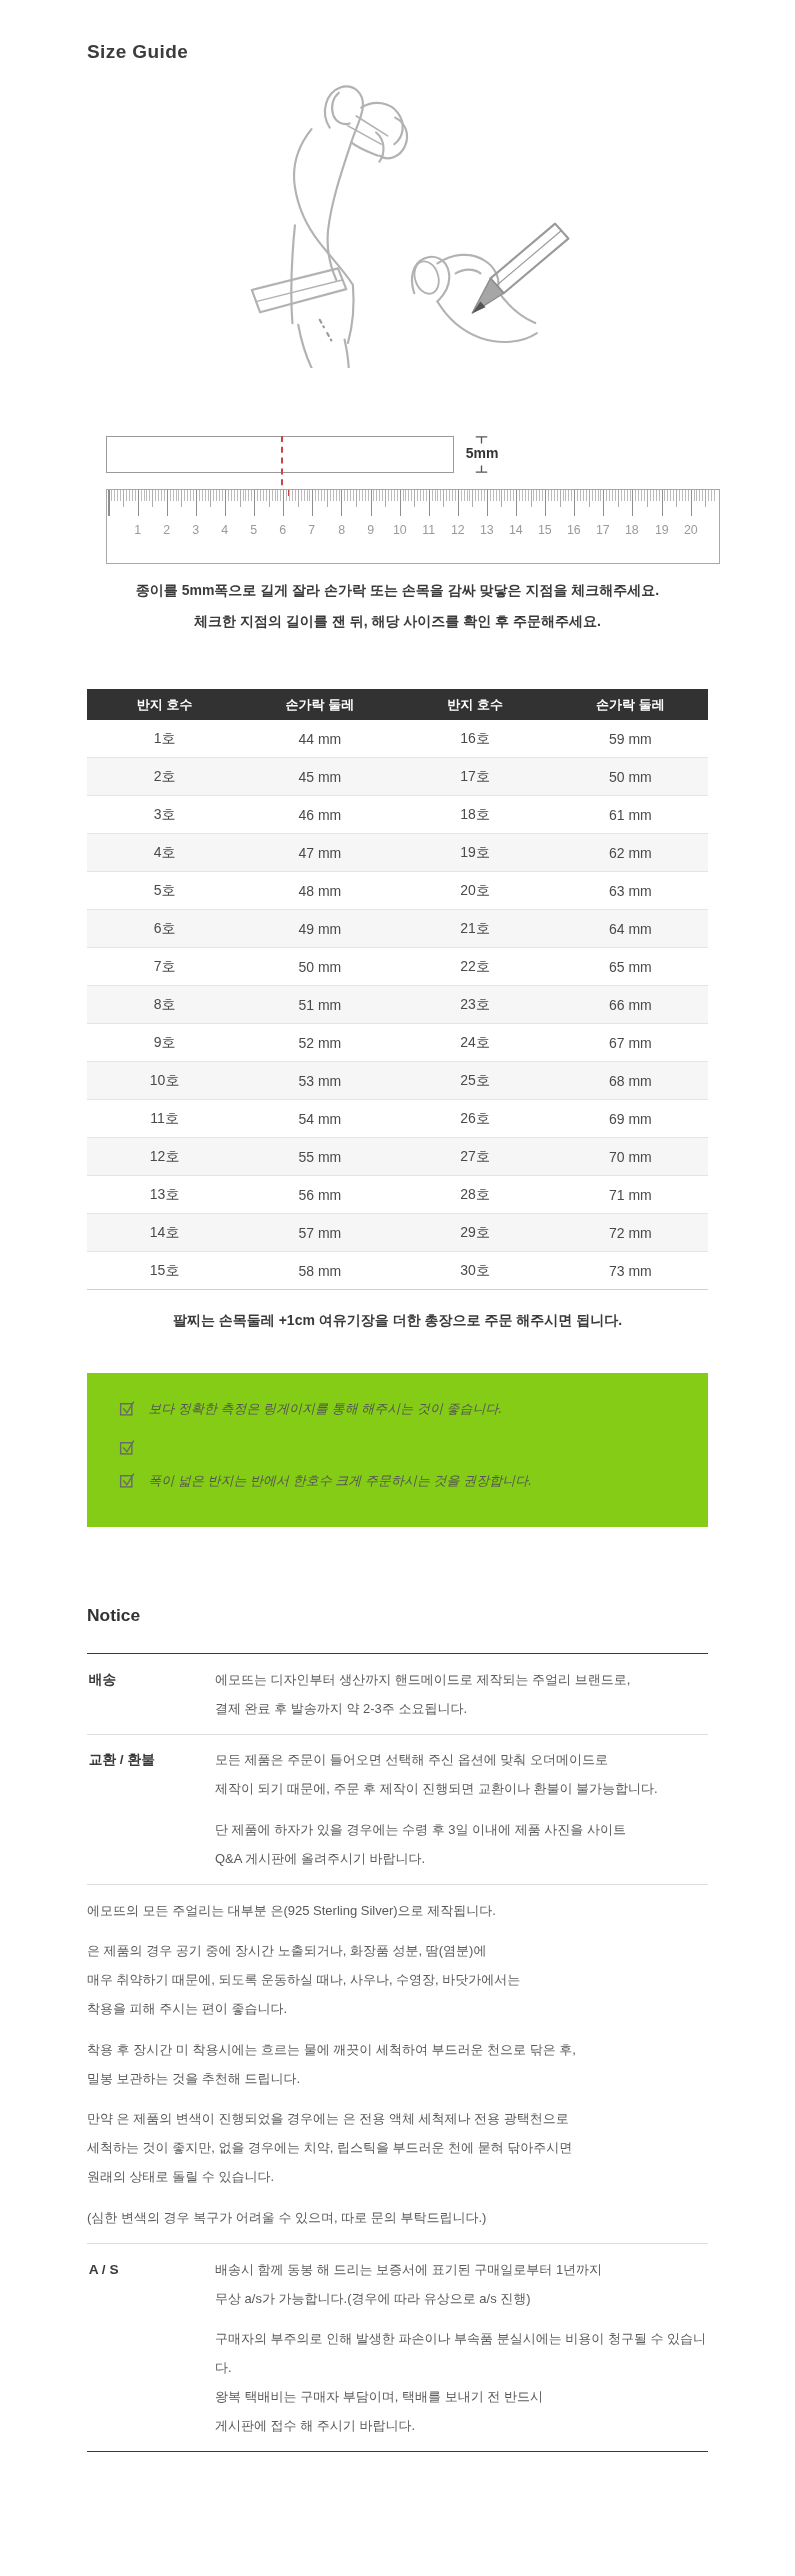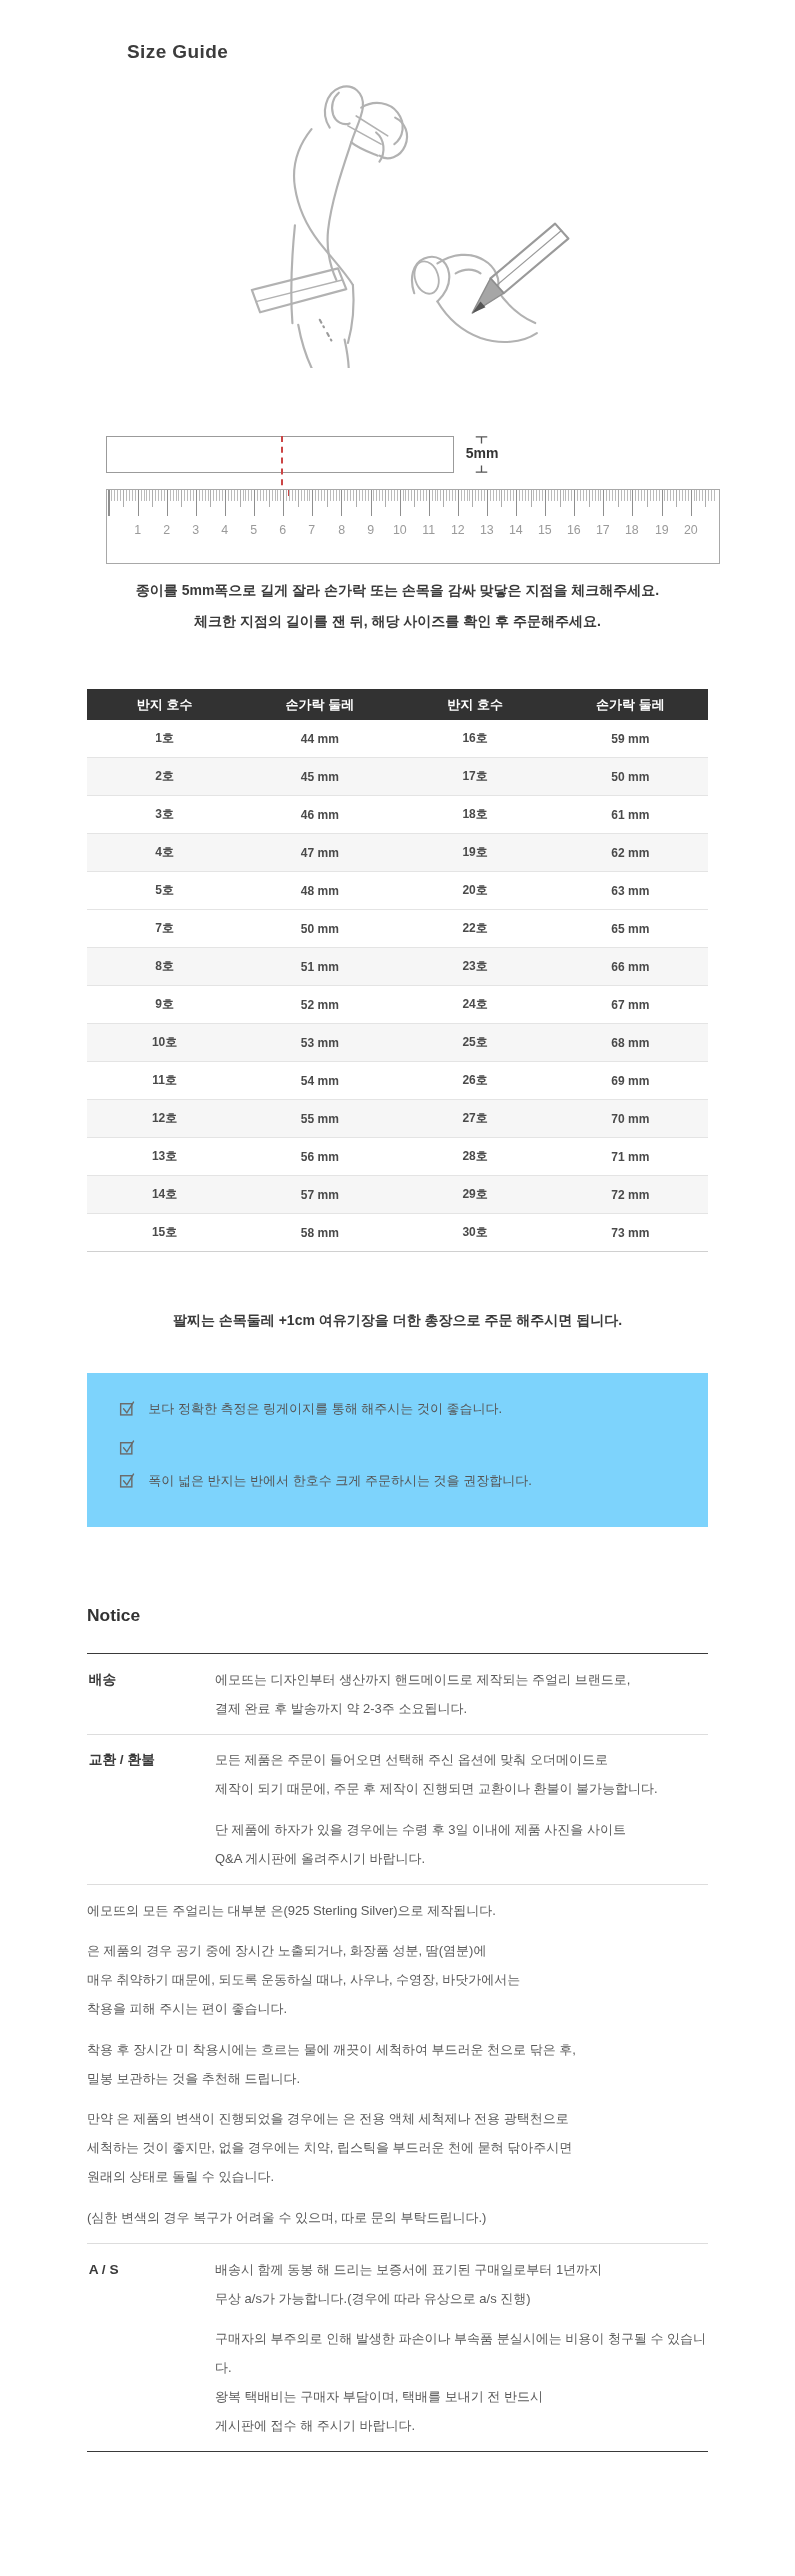--- a/index.html
+++ b/index.html
@@ -1,20 +1,20 @@
 <!DOCTYPE html>
 <html style="font-size:13.3px"><head>
 <meta charset="utf-8">
 <style>
   html,body{margin:0;padding:0;background:#fff;}
   body{width:795px;height:2576px;position:relative;font-family:"Liberation Sans","DejaVu Sans",sans-serif;color:#3a3a3a;}
   .abs{position:absolute;}
 
   
-  .page-title{left:87px;top:41px;font-size:19px;font-weight:600;letter-spacing:0.4px;color:#3c3c3c;margin-left:40px;}
+  .page-title{left:87px;top:41px;font-size:19px;font-weight:600;letter-spacing:0.4px;color:#3c3c3c;}
 
   
   .illus{left:222px;top:76px;width:348px;height:292px;}
 
   
   .measure{left:100px;top:414px;width:621px;height:166px;}
   .strip{position:absolute;left:5.8px;top:22.4px;width:348px;height:37px;border:1.7px solid #9b9b9b;background:#fff;box-sizing:border-box;}
   .cutline{position:absolute;left:181px;top:22.4px;height:60px;width:0;border-left:2.5px dashed #cb4444;}
   .dim{position:absolute;left:369px;top:22.4px;width:25px;height:37px;}
   .dim svg{display:block;}
@@ -29,27 +29,27 @@
   
   .instructions{left:87px;top:575px;width:621px;text-align:center;font-size:14px;font-weight:600;color:#3a3a3a;line-height:31px;}
 
   
   .size-table{left:87px;top:689px;width:621px;}
   .thead{display:flex;height:31px;background:#323232;color:#fff;font-size:13px;font-weight:600;}
   .thead .hcell{flex:1;text-align:center;line-height:31px;}
   .trow{display:flex;height:38px;box-sizing:border-box;border-bottom:0.8px solid #e4e4e4;background:#fff;align-items:center;}
   .trow.alt{background:#f6f6f6;}
   .trow:last-child{border-bottom:0.8px solid #d0d0d0;}
-  .tcell{flex:1;text-align:center;font-size:12px;color:#4a4a4a;font-weight:bold;}
+  .tcell{flex:1;text-align:center;font-size:14px;color:#4a4a4a;}
 
   
   .bracelet-note{left:87px;top:1312px;width:621px;text-align:center;font-size:14px;font-weight:600;color:#3a3a3a;}
 
   
-  .checklist{left:87px;top:1373px;width:621px;height:154px;background:#7dd3fc;box-sizing:border-box;padding:21px 25px 0 31.5px;}
+  .checklist{left:87px;top:1373px;width:621px;height:154px;background:#84cc16;box-sizing:border-box;padding:21px 25px 0 31.5px;font-style:italic;}
   .chk-item{display:flex;gap:12.4px;margin-bottom:10px;font-size:13px;color:#555;line-height:29px;}
   .chk-item svg{flex:0 0 auto;margin-top:5.8px;}
   .chk-text{white-space:pre-line;}
 
   
   .notice-title{left:87px;top:1605px;font-size:17.4px;font-weight:600;color:#333;}
   .notice{left:87px;top:1653px;width:621px;border-top:1.7px solid #3a3a3a;border-bottom:1.7px solid #3a3a3a;}
   .nsection{display:flex;padding:10.8px 0;border-bottom:0.8px solid #ddd;}
   .nsection:last-child{border-bottom:none;}
   .nlabel{width:128px;flex:0 0 128px;font-size:13.7px;font-weight:700;color:#3a3a3a;line-height:29px;white-space:pre-line;box-sizing:border-box;padding-left:1.7px;}
@@ -388,20 +388,26 @@
         <div class="tcell">47 mm</div>
         <div class="tcell">19호</div>
         <div class="tcell">62 mm</div>
       </div>
       <div class="trow">
         <div class="tcell">5호</div>
         <div class="tcell">48 mm</div>
         <div class="tcell">20호</div>
         <div class="tcell">63 mm</div>
       </div>
+      <div class="trow alt">
+        <div class="tcell">6호</div>
+        <div class="tcell">49 mm</div>
+        <div class="tcell">21호</div>
+        <div class="tcell">64 mm</div>
+      </div>
       <div class="trow">
         <div class="tcell">7호</div>
         <div class="tcell">50 mm</div>
         <div class="tcell">22호</div>
         <div class="tcell">65 mm</div>
       </div>
       <div class="trow alt">
         <div class="tcell">8호</div>
         <div class="tcell">51 mm</div>
         <div class="tcell">23호</div>

